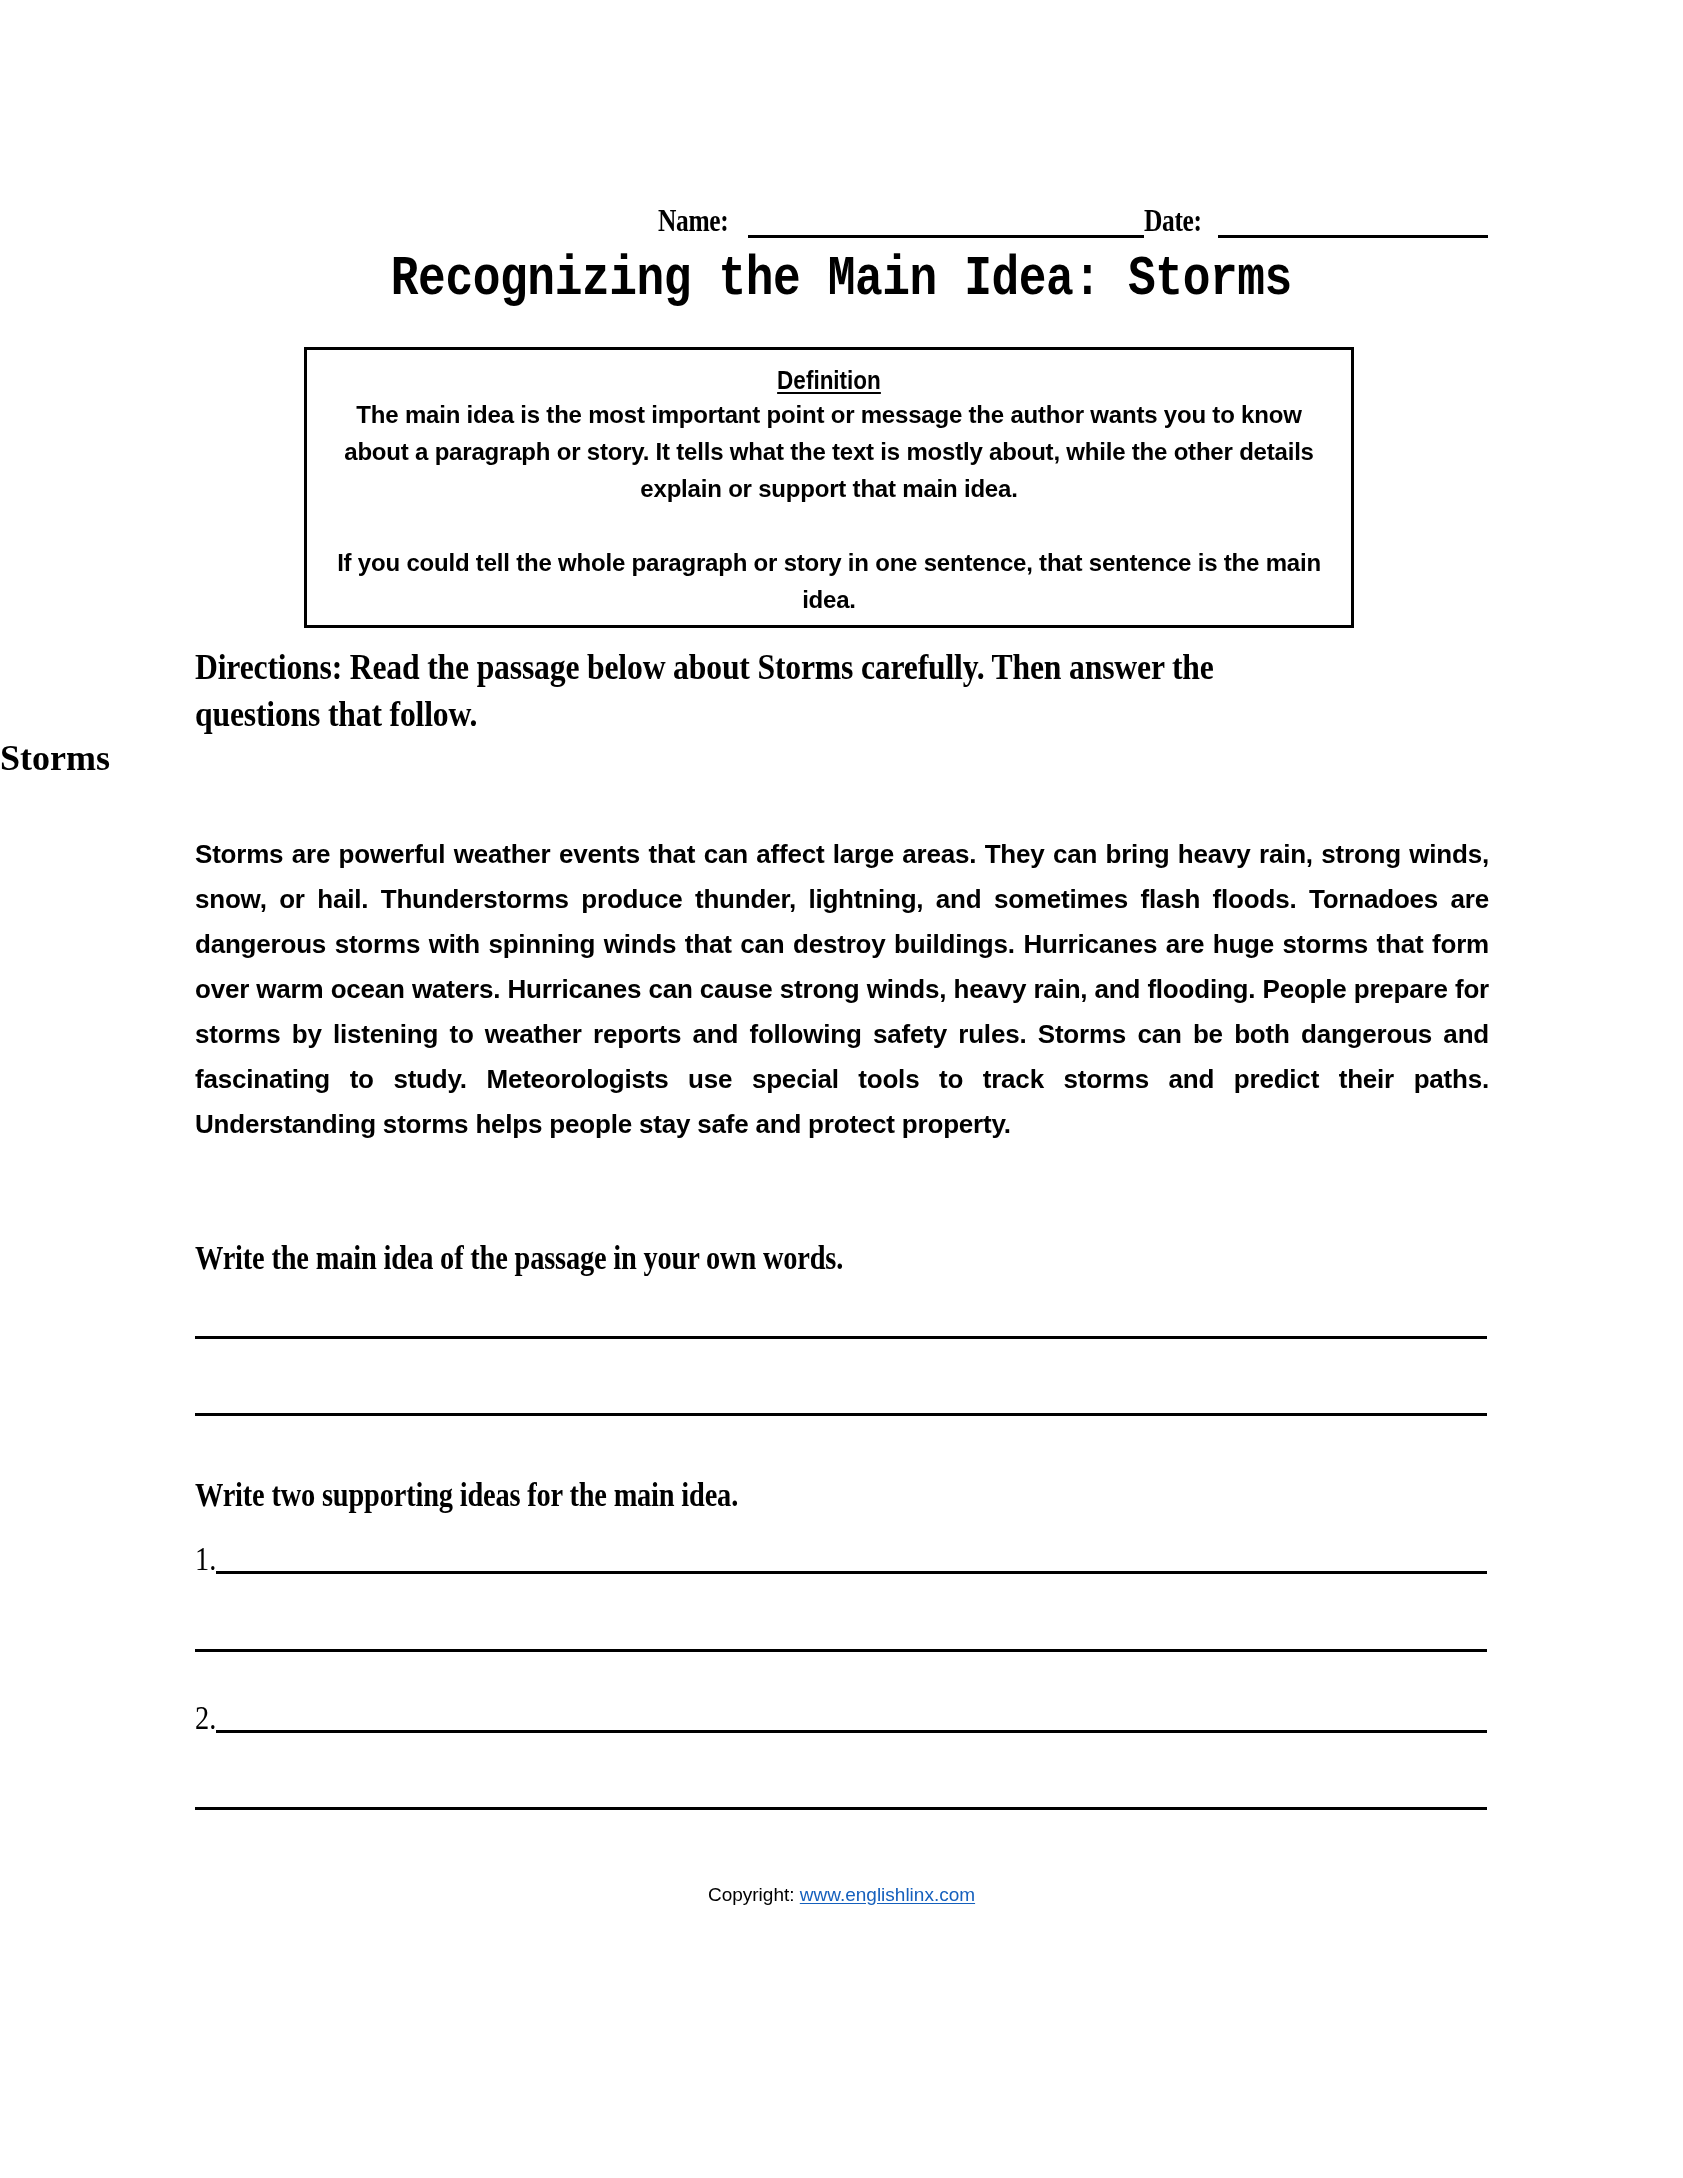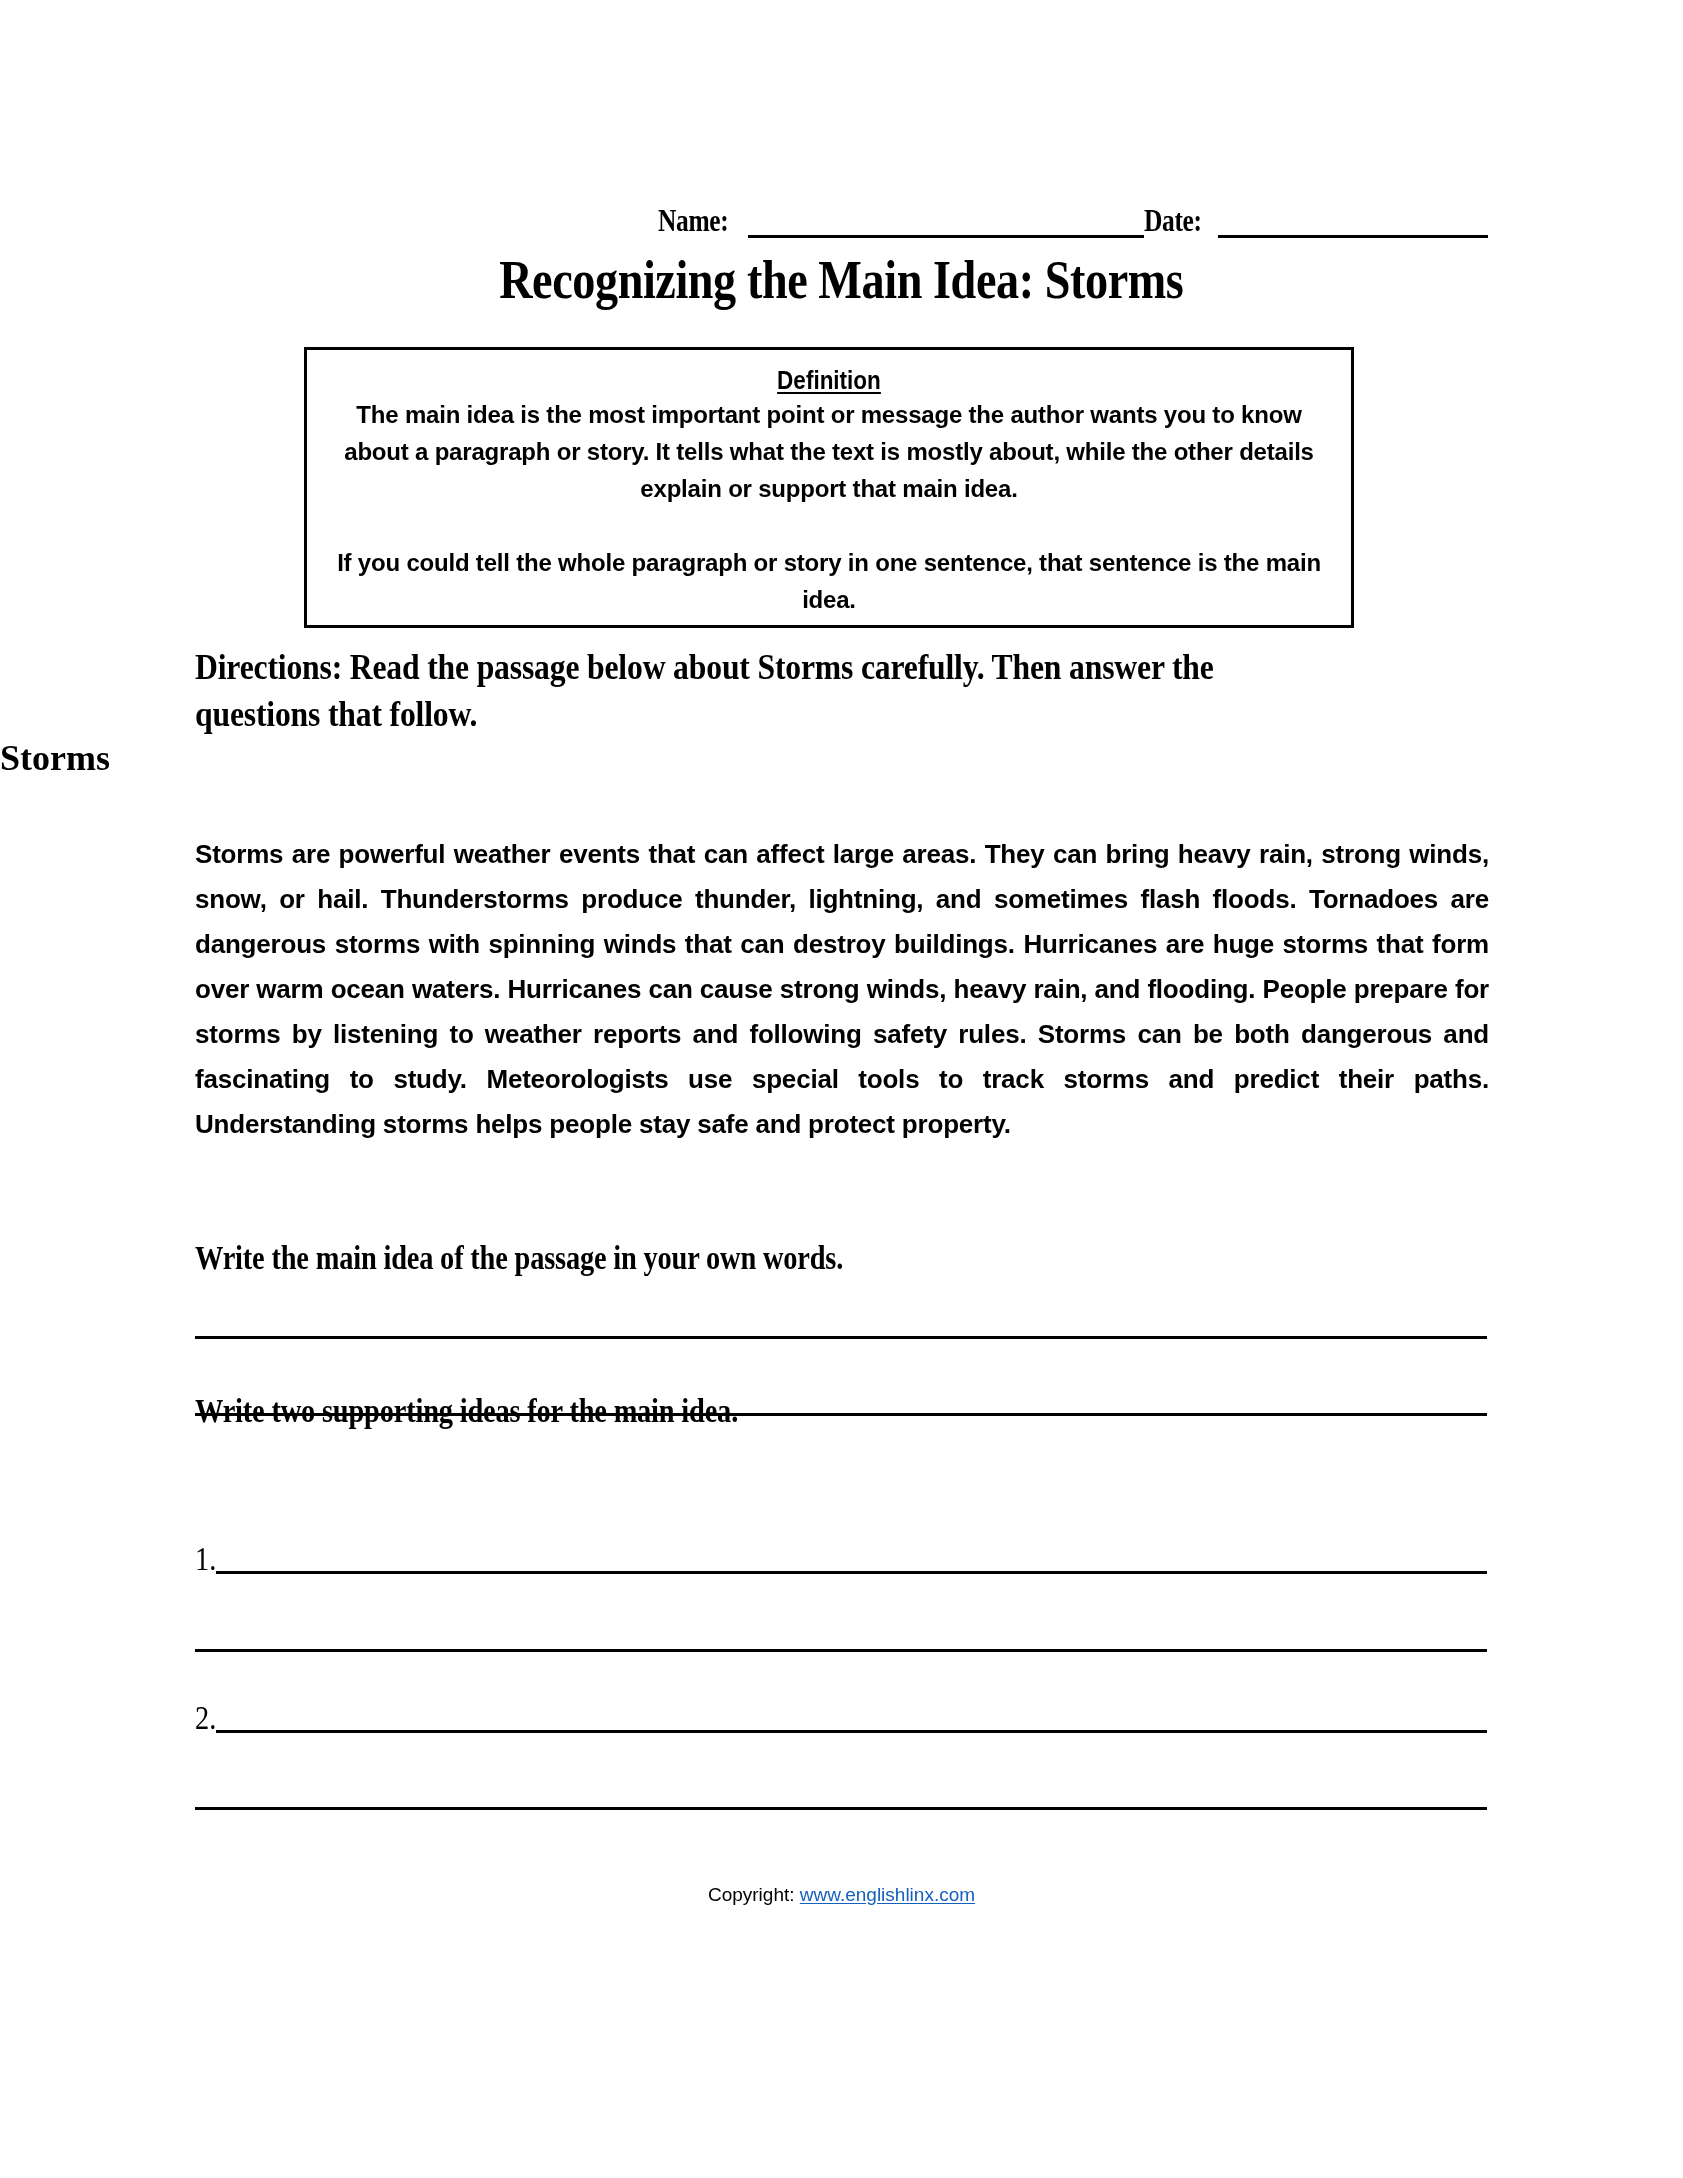--- a/index.html
+++ b/index.html
@@ -59,21 +59,21 @@
   .rule-name { width: 396px; }
   .rule-date { width: 270px; }
 
   
   .main-title {
     position: absolute;
     left: 0;
     top: 249px;
     width: 1683px;
     text-align: center;
-    font-family: Liberation Serif, serif;
+    font-family: Liberation Mono, monospace;
     font-weight: bold;
     font-size: 55px;
     line-height: 61px;
     letter-spacing: -0.5px;
   }
   .main-title span {
     display: inline-block;
     transform: scaleX(0.84);
   }
 
@@ -171,21 +171,21 @@
     letter-spacing: -0.2px;
     white-space: nowrap;
     text-align: center;
   }
   .prompt span {
     display: inline-block;
     transform: scaleX(0.86);
     transform-origin: left top;
   }
   .prompt-main-idea { top: 1238px; }
-  .prompt-supporting { top: 1391px; }
+  .prompt-supporting { top: 1475px; }
 
   
   .answer-rule {
     position: absolute;
     left: 195px;
     width: 1292px;
     border-bottom: 3px solid #000;
     height: 0;
   }
   .rule-a1 { top: 1336px; }

